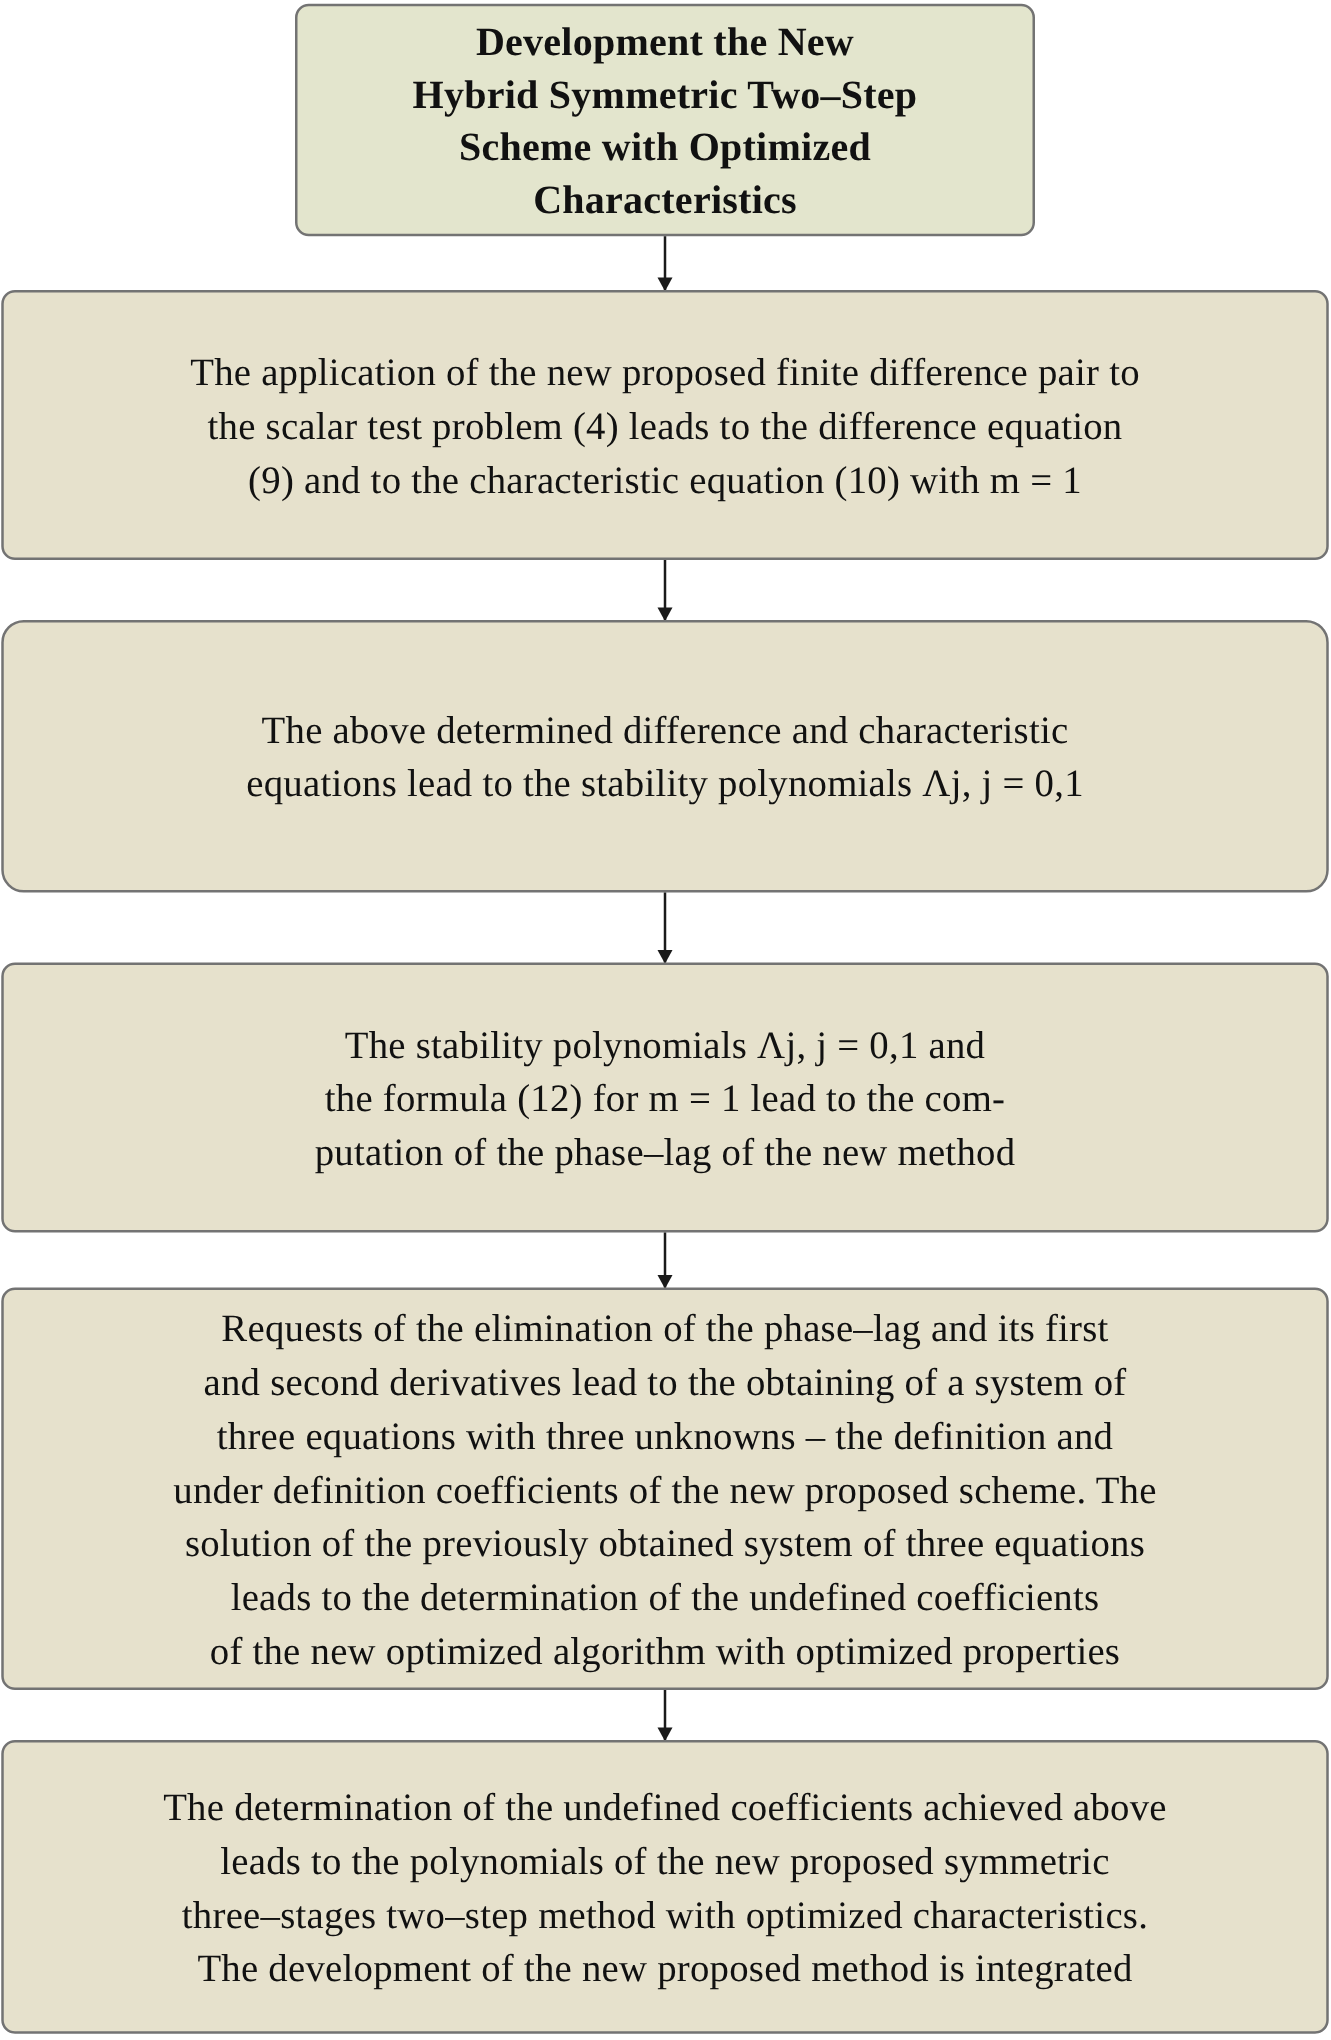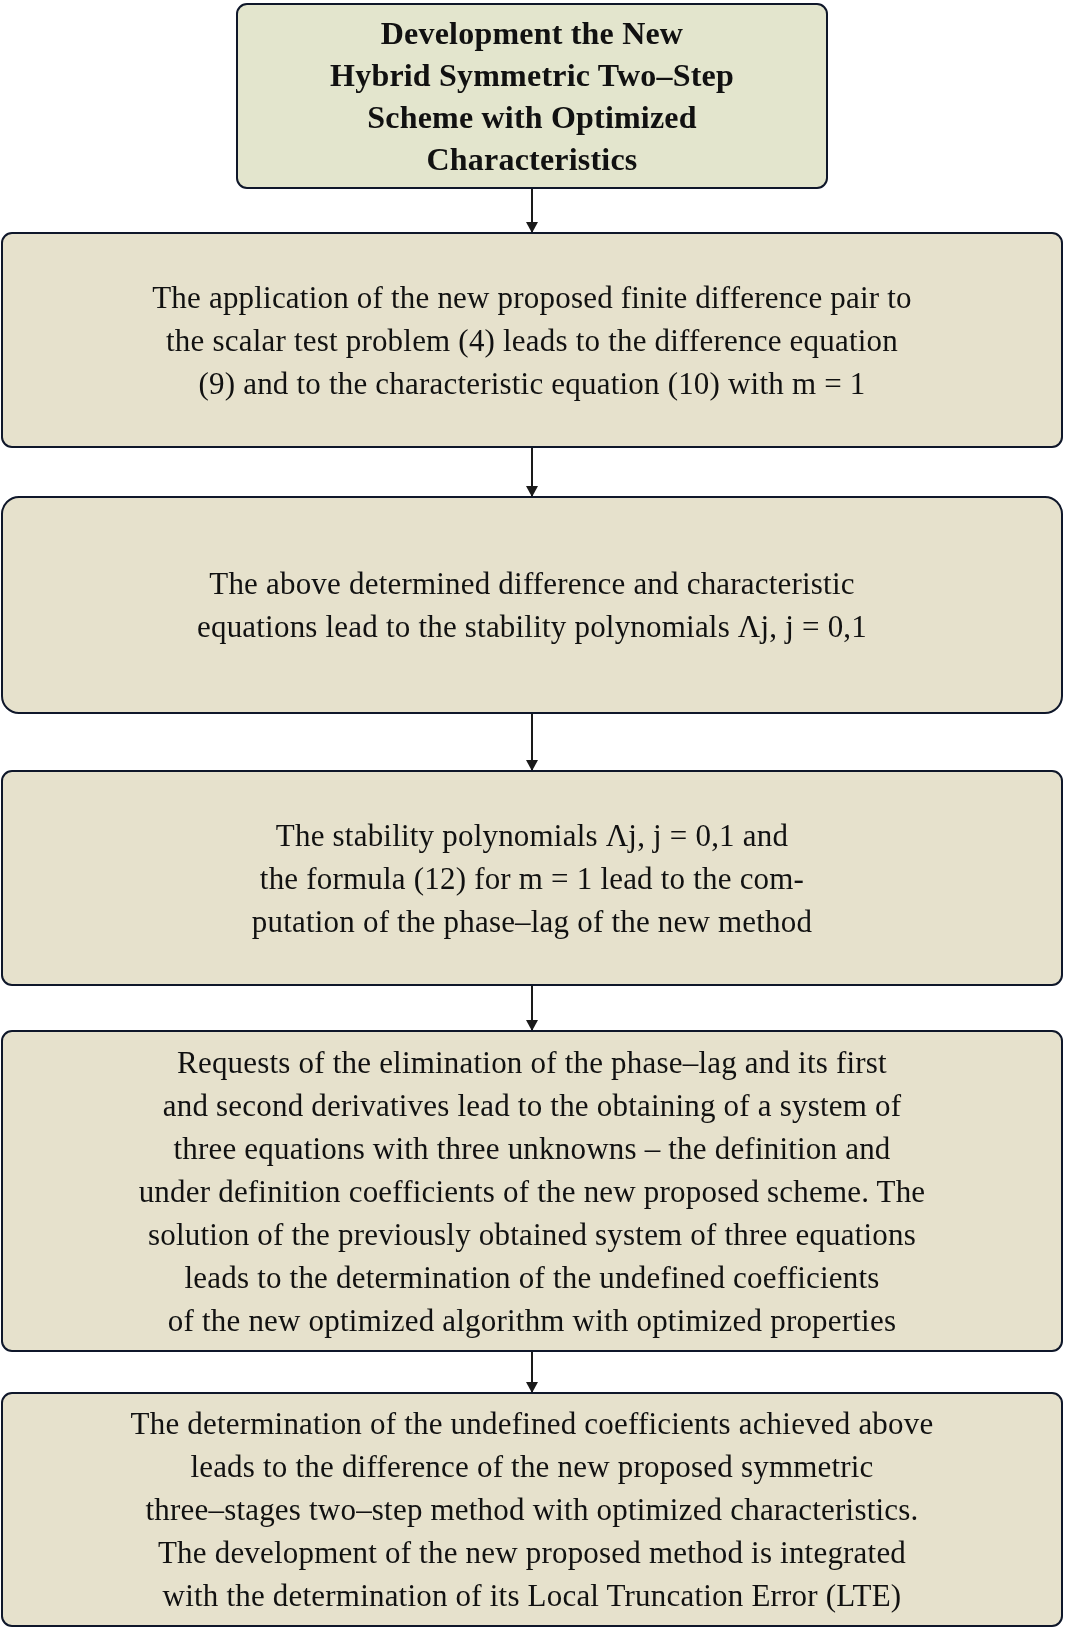--- a/index.html
+++ b/index.html
@@ -11,21 +11,21 @@
       width: 1065px;
       height: 1632px;
       position: relative;
       overflow: hidden;
       font-family: "DejaVu Serif", "Liberation Serif", serif;
       color: #111;
     }
     .box {
       position: absolute;
       box-sizing: border-box;
-      border: 2px solid #0f172a;
+      border: 2px solid #737373;
       border-radius: 11px;
       background: #e6e1cc;
       display: flex;
       align-items: center;
       justify-content: center;
       text-align: center;
     }
     .box.title-box {
       background: #e3e5cd;
     }
@@ -109,18 +109,17 @@
     <span class="line">solution of the previously obtained system of three equations</span>
     <span class="line">leads to the determination of the undefined coefficients</span>
     <span class="line">of the new optimized algorithm with optimized properties</span>
   </div>
 </div>
 <div class="arrow" style="top:1352px; height:40px;"></div>
 
 <div class="box" style="left:1px; top:1392px; width:1062px; height:235px;">
   <div class="txt">
     <span class="line">The determination of the undefined coefficients achieved above</span>
-    <span class="line">leads to the difference of the new proposed symmetric</span>
+    <span class="line">leads to the polynomials of the new proposed symmetric</span>
     <span class="line">three–stages two–step method with optimized characteristics.</span>
     <span class="line">The development of the new proposed method is integrated</span>
-    <span class="line">with the determination of its Local Truncation Error (LTE)</span>
   </div>
 </div>
 
 </body></html>

